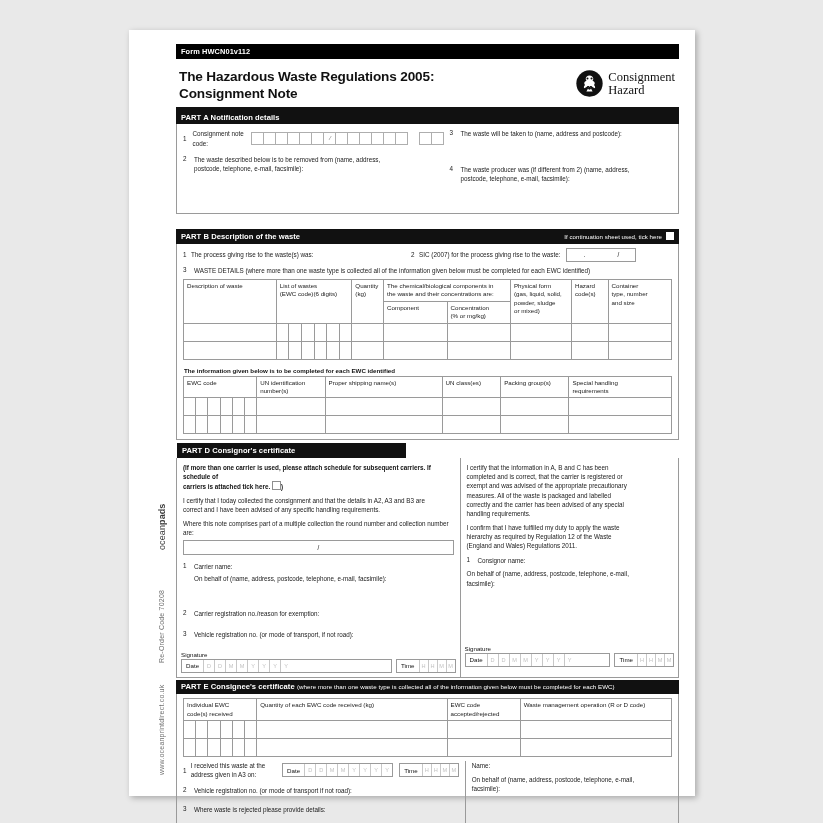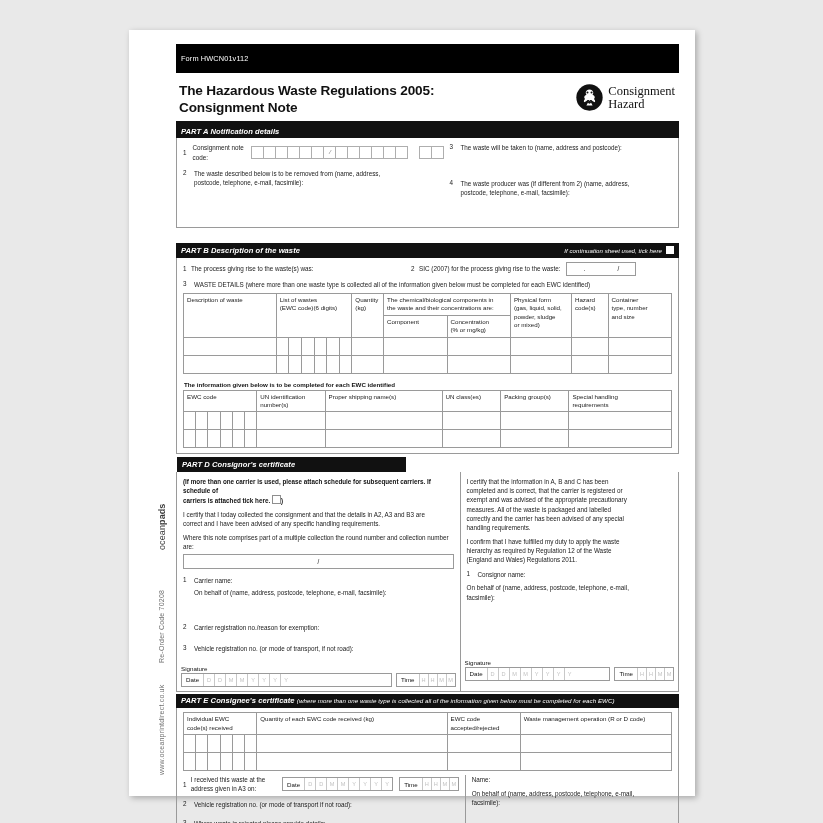--- a/index.html
+++ b/index.html
@@ -40,37 +40,36 @@
     font-size:7px;
     letter-spacing:.2px;
   }
   .vtext.brand{color:#3a3a3a;font-size:9px;font-weight:700;letter-spacing:.1px;}
   .vtext.brand .light{font-weight:400;}
 
   
   .form{position:absolute;left:47px;top:14px;width:503px;}
 
   .formcode{
-    background:#000;color:#fff;font-weight:400;font-size:7.4px;
-    padding:10px 5px;letter-spacing:.1px;
+    background:#000;color:#fff;font-weight:700;font-size:7.4px;
+    padding:3px 5px;letter-spacing:.1px;
   }
   .titlewrap{display:flex;align-items:flex-start;justify-content:space-between;padding:9px 4px 2px 3px;}
   .title{font-size:13.6px;font-weight:700;line-height:1.26;color:#111;letter-spacing:-.15px;}
   .logo{display:flex;align-items:center;gap:5px;padding-top:2px;}
   .logo .mark{width:27px;height:27px;flex:0 0 27px;}
   .logo .lt{font-family:"Liberation Serif", serif;line-height:1.02;}
   .logo .lt .l1{font-size:12.5px;color:#111;display:block;}
   .logo .lt .l2{font-size:12.5px;color:#111;display:block;}
   .rule{height:2.4px;background:#111;margin:3px 0 0 0;}
 
   .bar{
     background:#111;color:#fff;font-weight:700;font-size:7.6px;
     padding:2.9px 5px;display:flex;align-items:center;justify-content:space-between;
     letter-spacing:.05px;
-    font-style:italic;
   }
   .bar .sub{font-weight:400;font-size:6.2px;}
   .bar .right{display:flex;align-items:center;gap:4px;font-weight:400;font-size:6.1px;}
   .tickbox{width:8px;height:8px;background:#fff;display:inline-block;}
 
   .panel{border:1px solid #9a9a9a;border-top:none;}
   .pad{padding:5px 6px;}
 
   .t{font-size:6.3px;color:#1a1a1a;line-height:1.45;}
   .tb{font-size:6.3px;color:#111;font-weight:700;line-height:1.45;}

